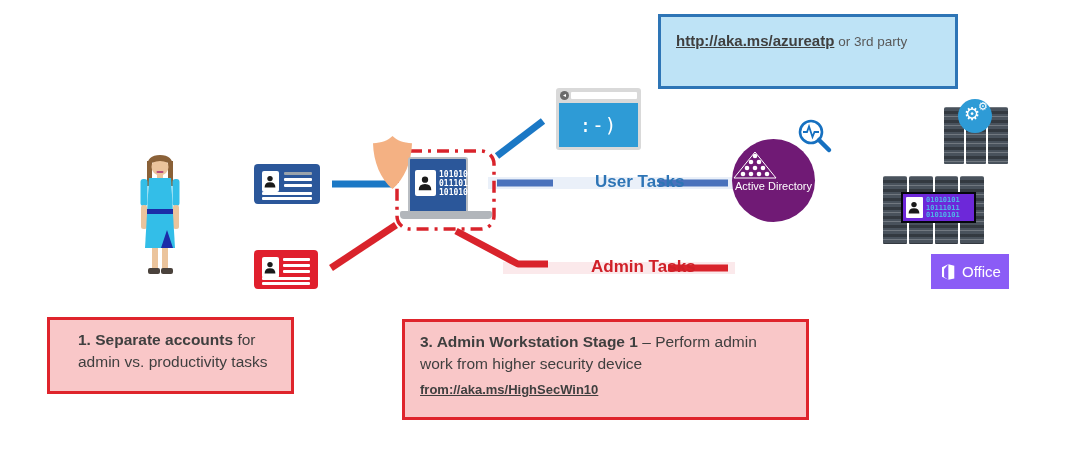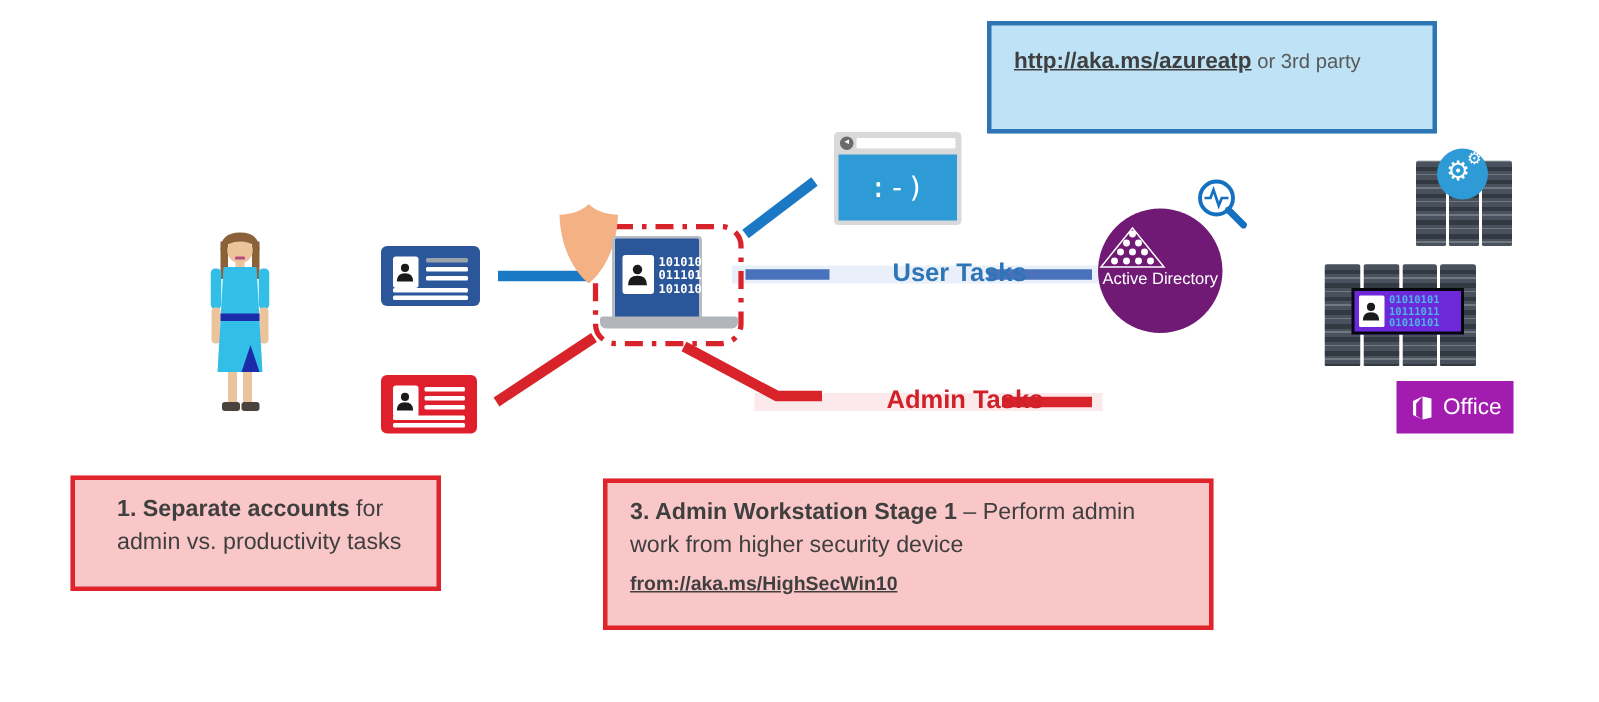--- a/index.html
+++ b/index.html
@@ -81,21 +81,21 @@
   #gear-badge .g-big{position:absolute;left:6px;top:6px;font-size:18px;color:#fff;line-height:18px;}
   #gear-badge .g-small{position:absolute;left:20px;top:2px;font-size:11px;color:#fff;line-height:11px;}
   #server-badge{position:absolute;left:901px;top:192px;width:75px;height:31px;background:#6d28d9;
                 border:2px solid #05070D;box-sizing:border-box;}
   #server-badge .photo{position:absolute;left:3px;top:3px;width:17px;height:21px;background:#fff;border-radius:1px;}
   #server-badge .photo svg{margin:3px 2px;}
   #server-badge .bin{position:absolute;left:23px;top:3px;font-family:"DejaVu Sans Mono",monospace;
                      font-weight:bold;font-size:7px;line-height:7.5px;color:#4FB3E8;white-space:pre;}
 
   
-  #office-badge{position:absolute;left:931px;top:254px;width:78px;height:35px;background:#a21caf;
+  #office-badge{position:absolute;left:931px;top:254px;width:78px;height:35px;background:#8b5cf6;
                 display:flex;align-items:center;justify-content:center;gap:6px;}
   #office-badge .o-label{color:#fff;font-size:15px;}
 </style>
 </head>
 <body>
 
 <div class="stage">
 
   <svg class="layer" width="1066" height="468" viewBox="0 0 1066 468">
 

